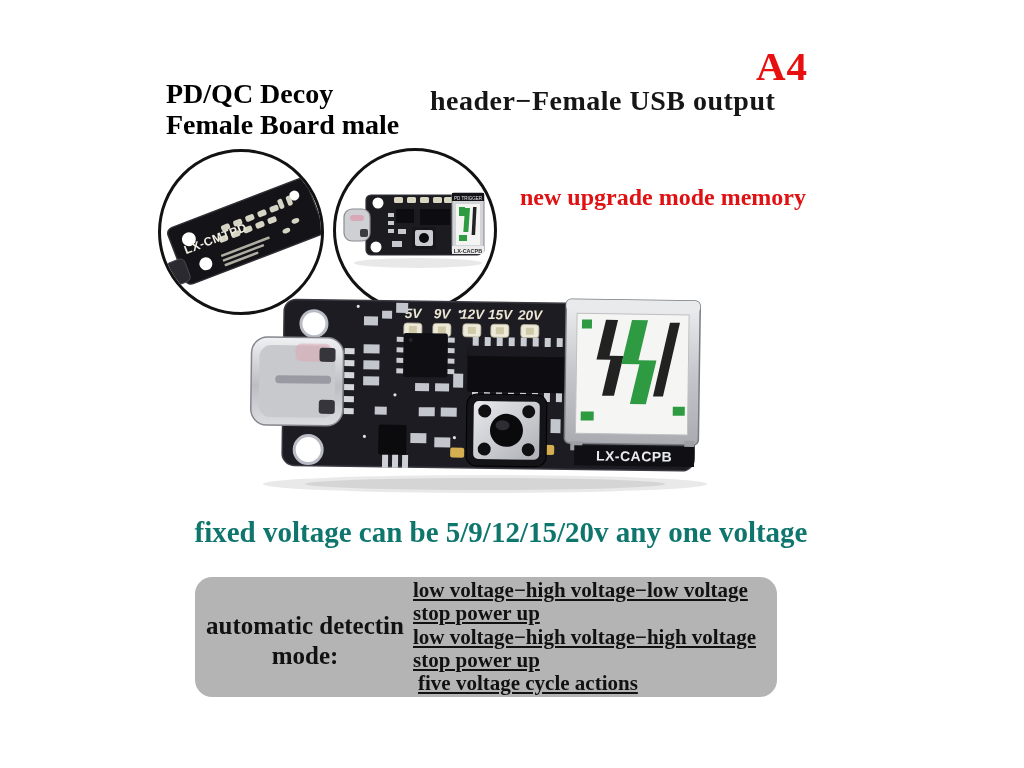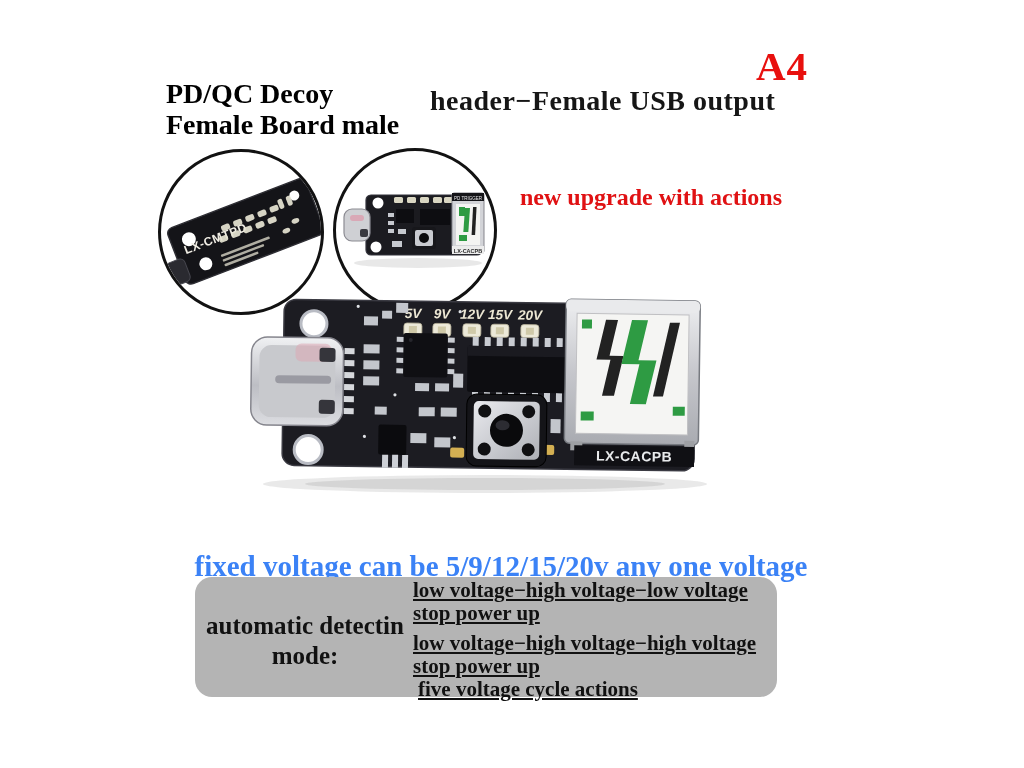--- a/index.html
+++ b/index.html
@@ -15,21 +15,21 @@
   .title-left{
     left:166px;top:78px;font-size:28px;font-weight:bold;line-height:31px;color:#000000;
   }
   .title-right{
     left:430px;top:85px;font-size:28px;font-weight:bold;color:#161616;letter-spacing:0.5px;
   }
   .upgrade-note{
     left:520px;top:183px;font-size:24px;font-weight:bold;line-height:29px;color:#e01113;
   }
   .fixed-note{
-    left:90px;top:516px;width:822px;text-align:center;font-size:29px;font-weight:bold;color:#3b82f6;margin-top:34px;
+    left:90px;top:516px;width:822px;text-align:center;font-size:29px;font-weight:bold;color:#0f766e;
   }
   
   .inset{
     border:3.5px solid #121212;border-radius:50%;background:#ffffff;overflow:hidden;
   }
   .inset-left{left:158px;top:149px;width:160px;height:160px;}
   .inset-right{left:333px;top:148px;width:158px;height:158px;}
   .inset svg{display:block;width:100%;height:100%;}
   
   .main-photo{left:245px;top:288px;width:470px;height:210px;}
@@ -39,21 +39,21 @@
   }
   .mode-label{
     position:absolute;left:2px;top:34px;width:216px;text-align:center;
     font-size:25px;font-weight:bold;line-height:30px;color:#111111;
   }
   .mode-lines{
     position:absolute;left:218px;top:2px;width:364px;
     font-size:21px;font-weight:bold;color:#111111;
   }
   .mode-lines .ml{height:23px;line-height:23px;white-space:nowrap;text-decoration:underline;}
-  .mode-lines .ml.gap{margin-top:7px;}
+  .mode-lines .ml.gap{margin-top:1px;}
   .mode-lines .ml.indent{padding-left:5px;}
 </style>
 </head>
 <body>
 
 <div class="canvas">
 
   <div class="abs corner-label">A4</div>
 
   <div class="abs title-left">
@@ -136,21 +136,21 @@
         <rect x="133" y="57" width="5" height="24" fill="#2e9b43" transform="skewX(-4)"></rect>
         <rect x="123" y="84" width="8" height="6" fill="#2e9b43"></rect>
         <rect x="140" y="56" width="3.5" height="28" fill="#222222" transform="skewX(-3)"></rect>
         <rect x="116" y="95" width="32" height="8" fill="#ececec"></rect>
         <text x="132" y="101.5" text-anchor="middle" font-family="Liberation Sans, sans-serif" font-size="5.5" font-weight="bold" fill="#2a2a2a">LX-CACPB</text>
       </g>
     </svg>
   </div>
 
   <div class="abs upgrade-note">
-    <div>new upgrade with actions</div>
+    <div>new upgrade mode memory</div>
   </div>
 
   <svg class="abs main-photo" viewBox="0 0 470 210">
     <defs>
       <linearGradient id="gSilver" x1="0" y1="0" x2="0" y2="1">
         <stop offset="0" stop-color="#f0f1f3"></stop>
           <stop offset="0.55" stop-color="#bdbec4"></stop>
           <stop offset="1" stop-color="#dcdde1"></stop>
       </linearGradient>
       <linearGradient id="gShell" x1="0" y1="0" x2="0" y2="1">

